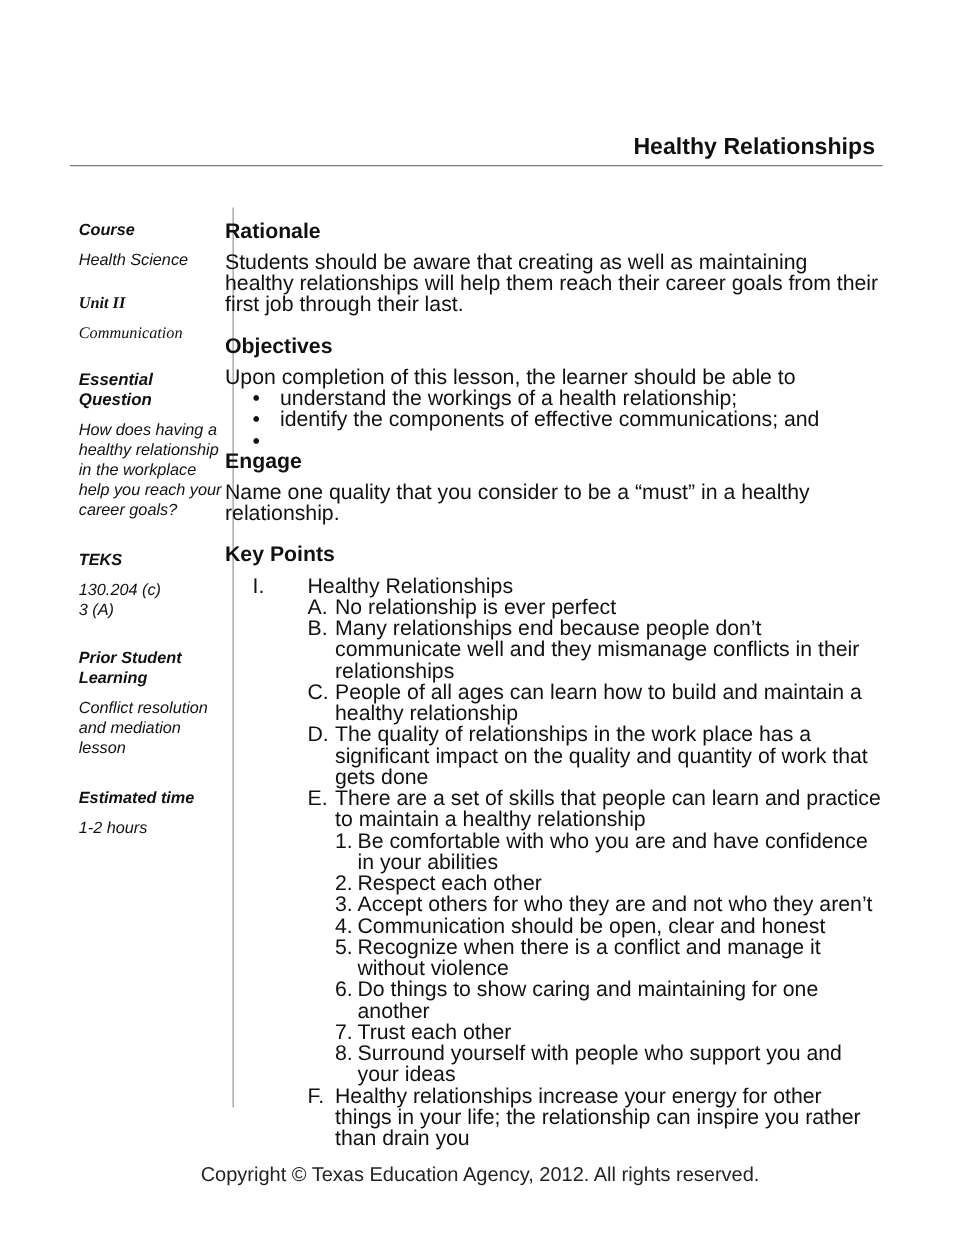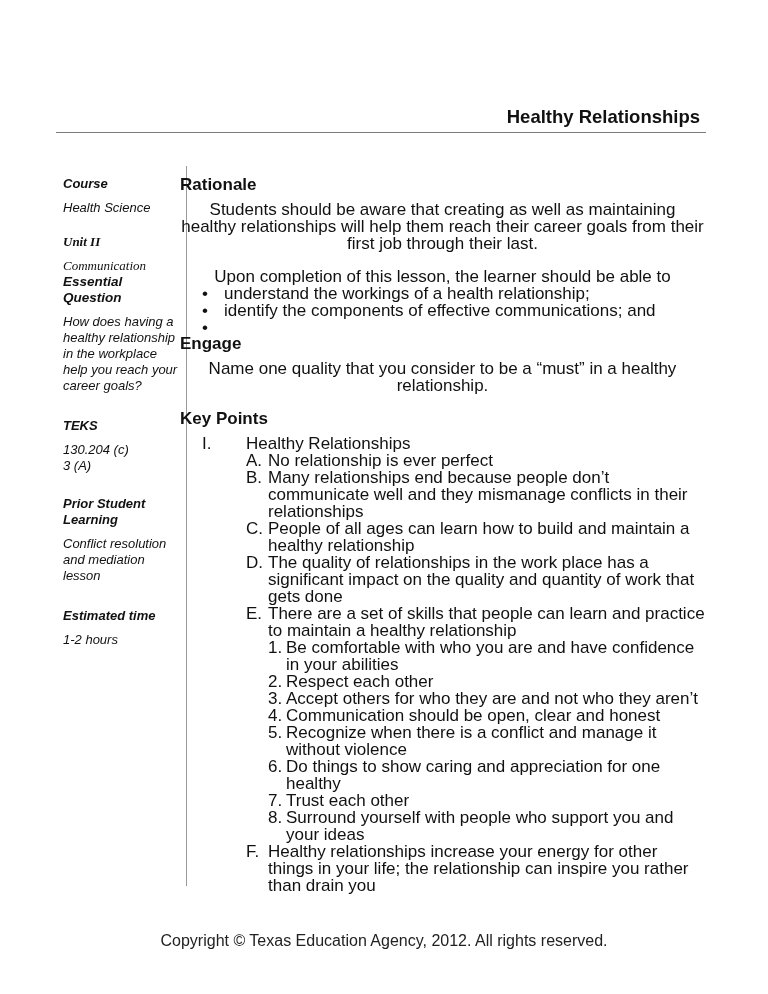--- a/index.html
+++ b/index.html
@@ -64,21 +64,21 @@
       left: 180px;
       top: 176px;
       width: 525px;
       font-size: 17px;
       line-height: 17px;
     }
     .sec-title {
       font-weight: bold;
       margin: 0 0 8px 0;
     }
-    .sec-body { margin: 0; text-align: center; }
+    .sec-body { margin: 0; }
     ul.objectives {
       list-style: none;
       margin: 0;
       padding: 0 0 0 22px;
     }
     ul.objectives li {
       position: relative;
       padding-left: 22px;
     }
     ul.objectives li .bullet {
@@ -137,21 +137,21 @@
 
 <aside class="sidebar">
   <div class="sb-block" style="margin-bottom:8px;">
     <p class="side-label">Course</p>
     <p class="side-value">Health Science</p>
   </div>
   <div class="sb-block" style="margin-top:18px;font-family:Liberation Serif, serif;">
     <p class="side-label">Unit II</p>
     <p class="side-value">Communication</p>
   </div>
-  <div class="sb-block" style="">
+  <div class="sb-block" style="margin-top:22px;">
     <p class="side-label" style="font-size:13.5px;">Essential Question</p>
     <p class="side-value">How does having a healthy relationship in the workplace help you reach your career goals?</p>
   </div>
   <div class="sb-block" style="margin-top:24px;">
     <p class="side-label">TEKS</p>
     <p class="side-value">130.204 (c)</p>
     <p class="side-value">3 (A)</p>
   </div>
   <div class="sb-block" style="margin-top:22px;">
     <p class="side-label">Prior Student Learning</p>
@@ -163,20 +163,21 @@
   </div>
 </aside>
 
 <main class="main">
   <section>
     <p class="sec-title">Rationale</p>
     <p class="sec-body">Students should be aware that creating as well as maintaining healthy relationships will help them reach their career goals from their first job through their last.</p>
   </section>
 
   <section style="margin-top:16px;">
+    <p class="sec-title">Objectives</p>
     <p class="sec-body">Upon completion of this lesson, the learner should be able to</p>
     <ul class="objectives">
       <li><span class="bullet">•</span><span>understand the workings of a health relationship;</span></li>
       <li><span class="bullet">•</span><span>identify the components of effective communications; and</span></li>
       <li><span class="bullet">•</span></li>
     </ul>
   </section>
 
   <section style="margin-top:16px;">
     <p class="sec-title">Engage</p>
@@ -193,21 +194,21 @@
       <div class="kp-item"><span class="num">B.</span><span>Many relationships end because people don’t communicate well and they mismanage conflicts in their relationships</span></div>
       <div class="kp-item"><span class="num">C.</span><span>People of all ages can learn how to build and maintain a healthy relationship</span></div>
       <div class="kp-item"><span class="num">D.</span><span>The quality of relationships in the work place has a significant impact on the quality and quantity of work that gets done</span></div>
       <div class="kp-item"><span class="num">E.</span><span>There are a set of skills that people can learn and practice to maintain a healthy relationship</span>
         <div class="kp-sub" style="margin-left:0;">
           <div class="kp-sub-item"><span class="num">1.</span><span>Be comfortable with who you are and have confidence in your abilities</span></div>
           <div class="kp-sub-item"><span class="num">2.</span><span>Respect each other</span></div>
           <div class="kp-sub-item"><span class="num">3.</span><span>Accept others for who they are and not who they aren’t</span></div>
           <div class="kp-sub-item"><span class="num">4.</span><span>Communication should be open, clear and honest</span></div>
           <div class="kp-sub-item"><span class="num">5.</span><span>Recognize when there is a conflict and manage it without violence</span></div>
-          <div class="kp-sub-item"><span class="num">6.</span><span>Do things to show caring and appreciation for one healthy</span></div>
+          <div class="kp-sub-item"><span class="num">6.</span><span>Do things to show caring and maintaining for one another</span></div>
           <div class="kp-sub-item"><span class="num">7.</span><span>Trust each other</span></div>
           <div class="kp-sub-item"><span class="num">8.</span><span>Surround yourself with people who support you and your ideas</span></div>
         </div>
       </div>
       <div class="kp-item"><span class="num">F.</span><span>Healthy relationships increase your energy for other things in your life; the relationship can inspire you rather than drain you</span></div>
     </div>
   </section>
 </main>
 
 <footer class="footer">Copyright © Texas Education Agency, 2012. All rights reserved.</footer>

